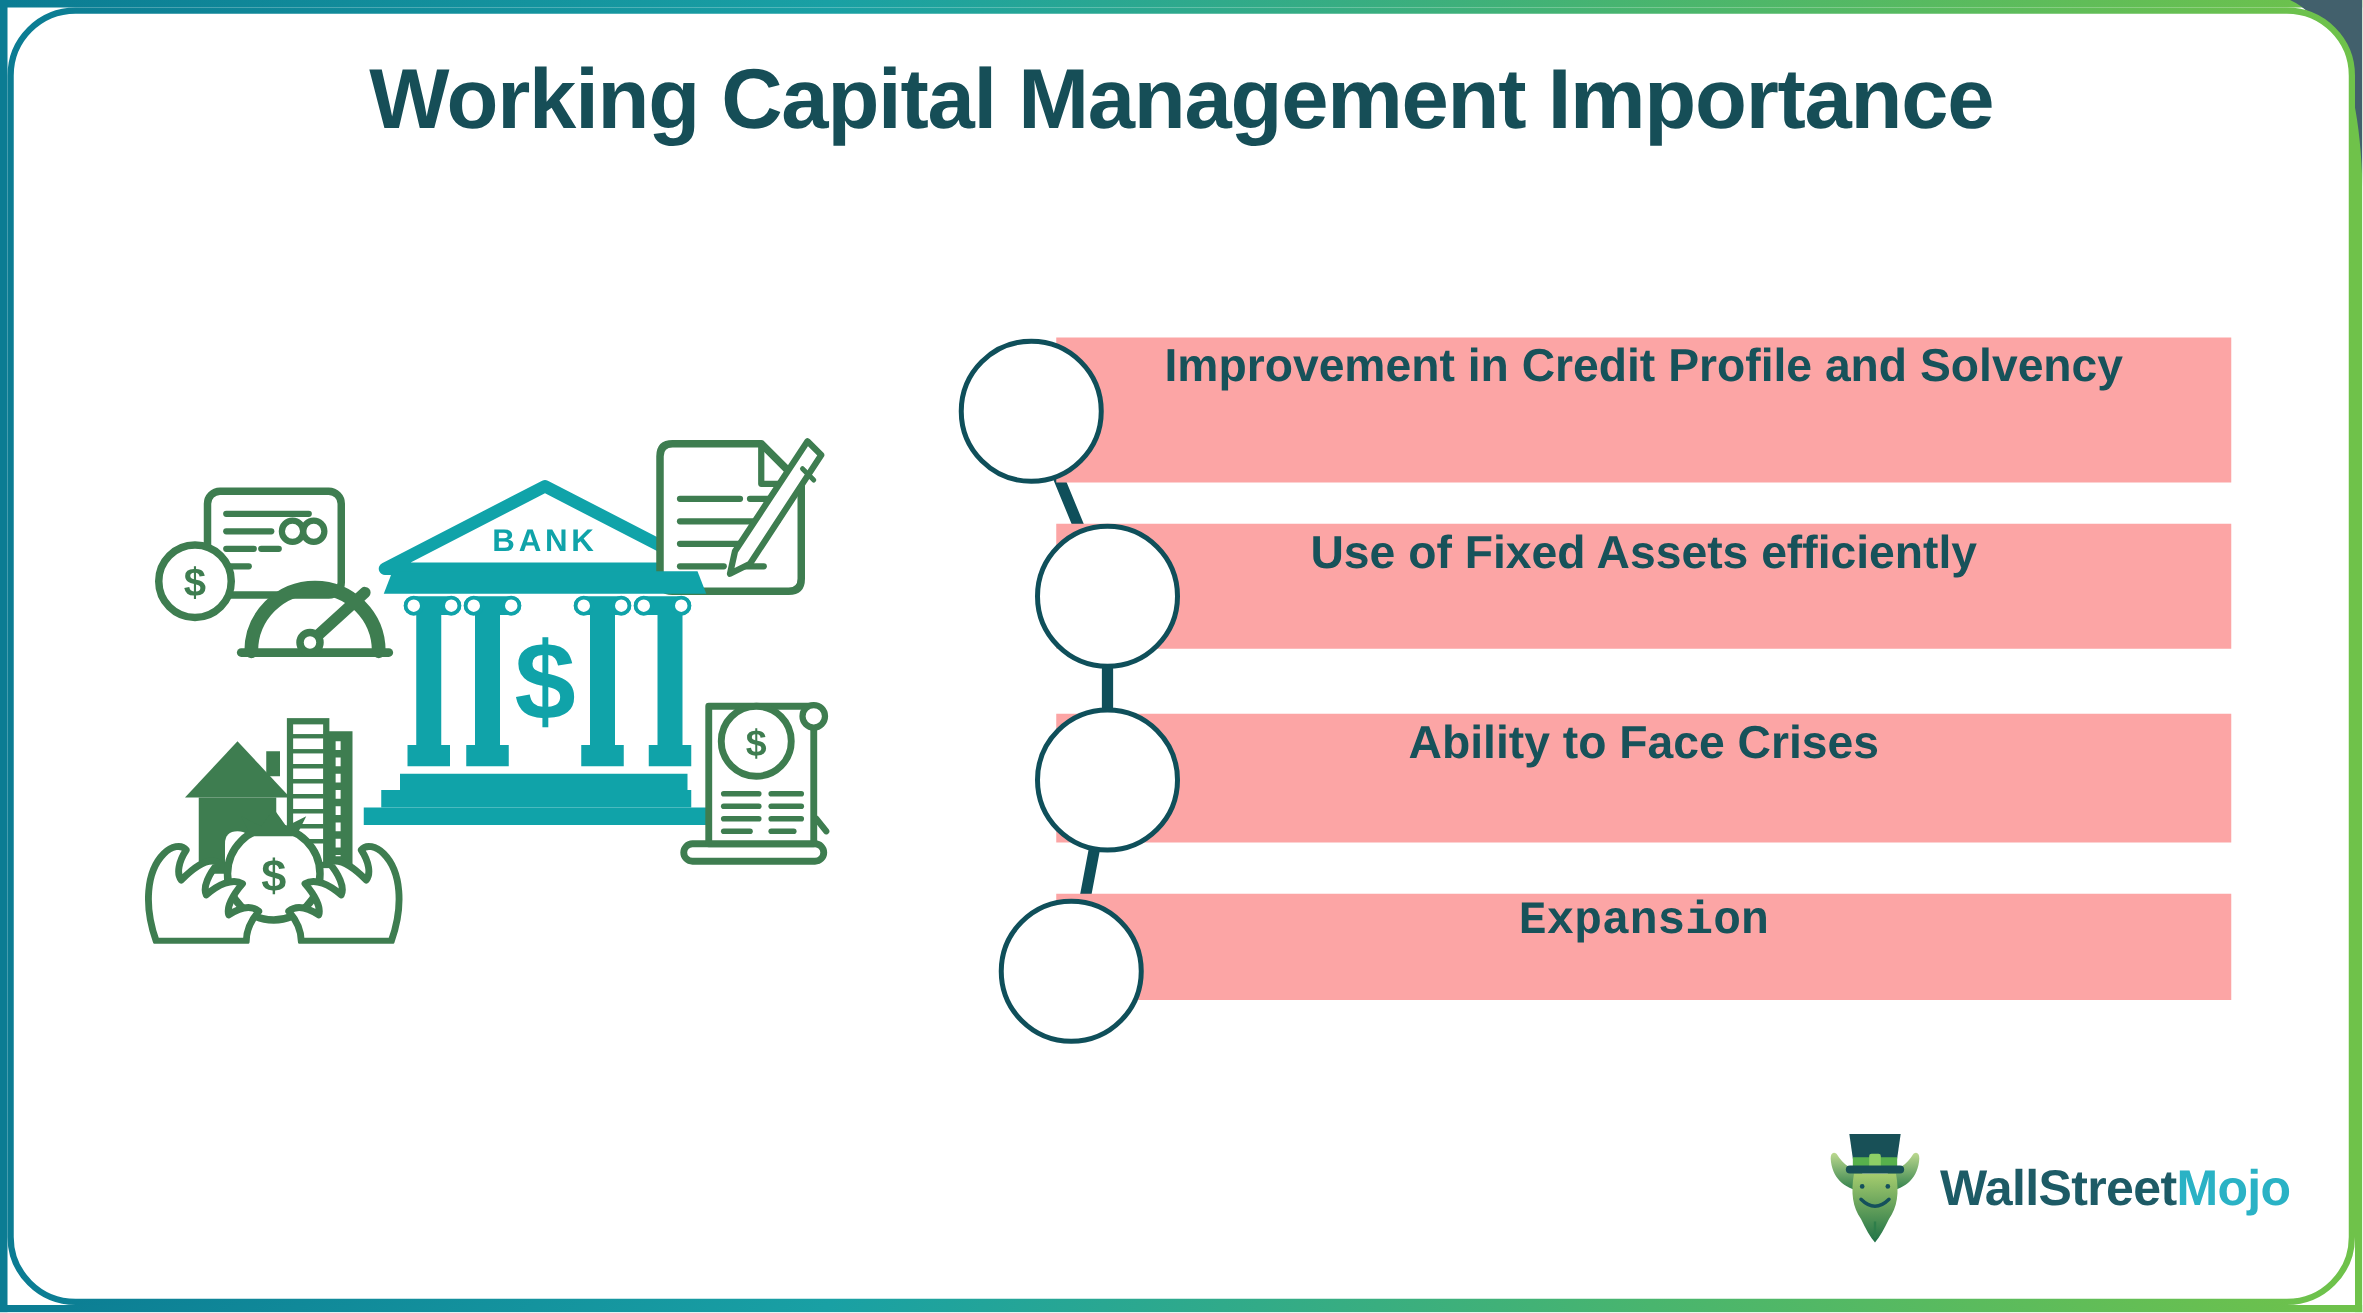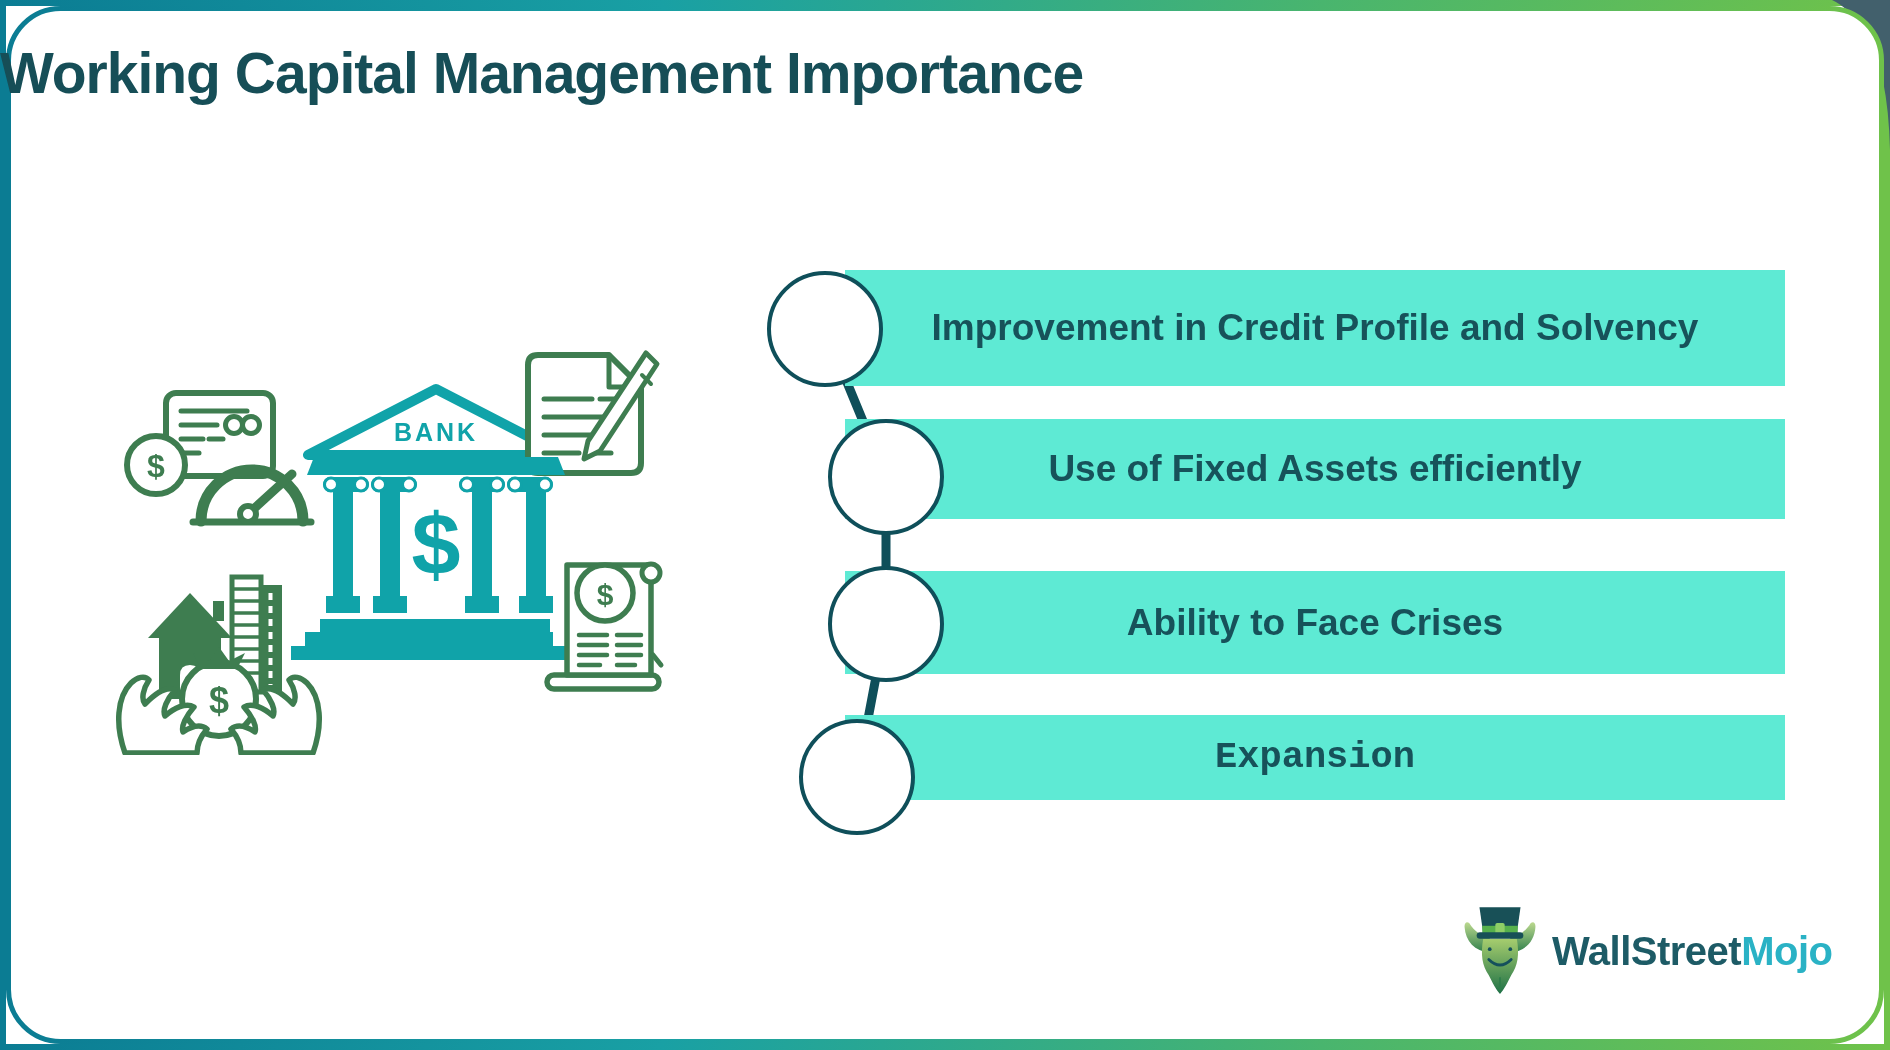--- a/index.html
+++ b/index.html
@@ -3,29 +3,29 @@
 <meta charset="utf-8">
 <style>
   html,body{margin:0;padding:0;background:#ffffff;}
   #canvas{
     position:relative;width:1890px;height:1050px;overflow:hidden;
     font-family:"Liberation Sans",sans-serif;background:#ffffff;
   }
   #frame-svg{position:absolute;left:0;top:0;z-index:0;}
   #page-title{
     position:absolute;left:0;right:0;top:40px;z-index:2;
-    font-size:57px;font-weight:bold;letter-spacing:-1px;
+    text-align:center;font-size:68px;font-weight:bold;letter-spacing:-1px;
     color:#164e57;
   }
   #illustration{position:absolute;left:95px;top:335px;z-index:2;}
   #steps{position:absolute;left:760px;top:255px;width:1070px;height:600px;z-index:2;}
   #connector-svg{position:absolute;left:0;top:0;z-index:1;}
   .bar{
-    position:absolute;left:85px;width:940px;background:#5eead4;z-index:2;
-    display:flex;flex-direction:column;align-items:center;justify-content:center;
+    position:absolute;left:85px;width:940px;background:#fca5a5;z-index:2;
+    display:flex;flex-direction:column;align-items:center;justify-content:flex-start;
     color:#17525a;font-weight:bold;font-size:37px;line-height:1.24;text-align:center;
   }
   .bar span{display:block;white-space:nowrap;}
   .step-circle{
     position:absolute;width:116px;height:116px;box-sizing:border-box;
     border:4.5px solid #0f4f5a;border-radius:50%;background:#ffffff;z-index:3;
   }
   #bar-1{top:15px;height:116px;}
   #bar-2{top:164px;height:100px;}
   #bar-3{top:316px;height:103px;}

